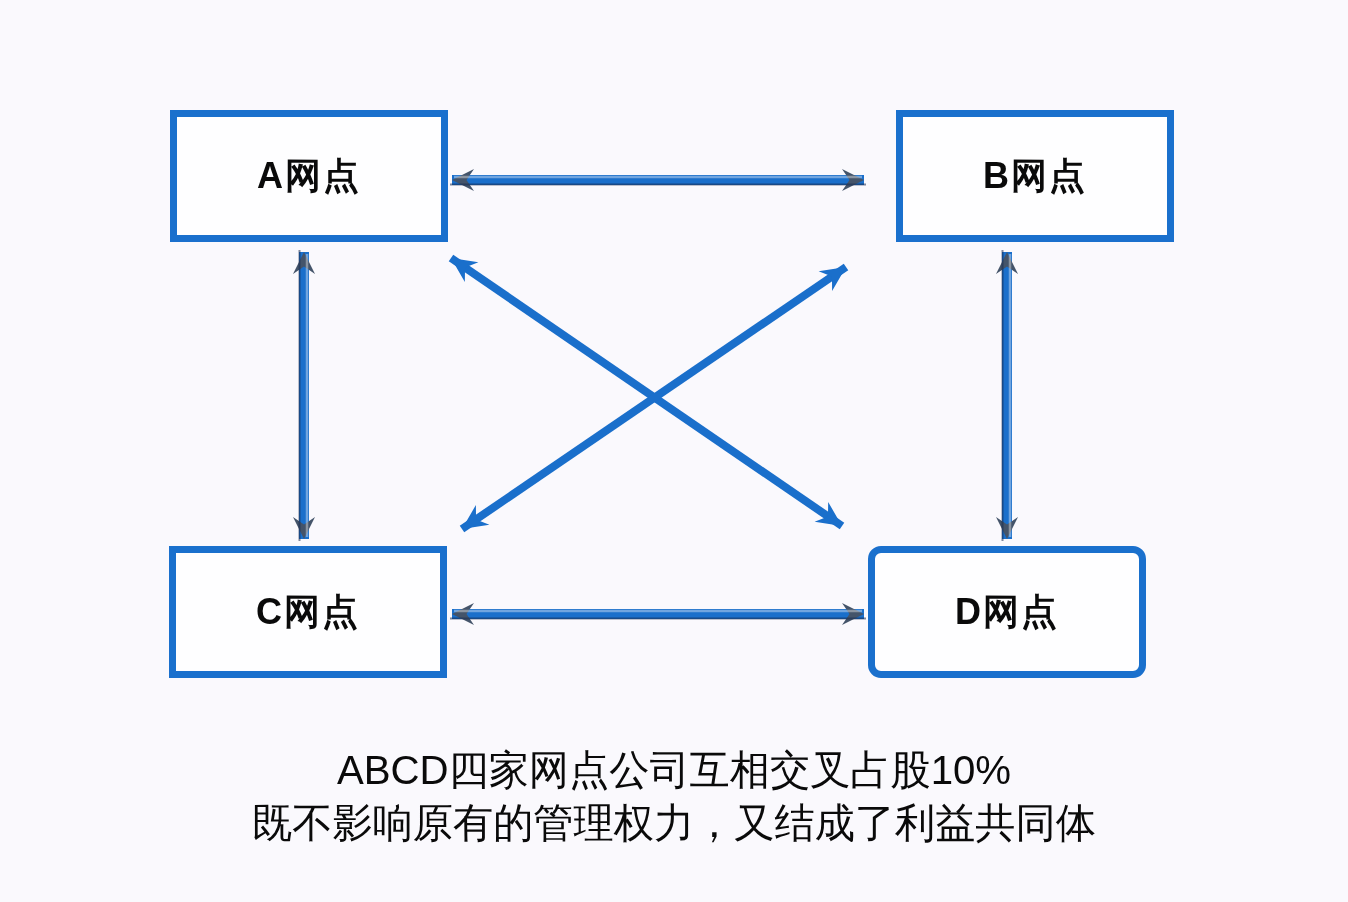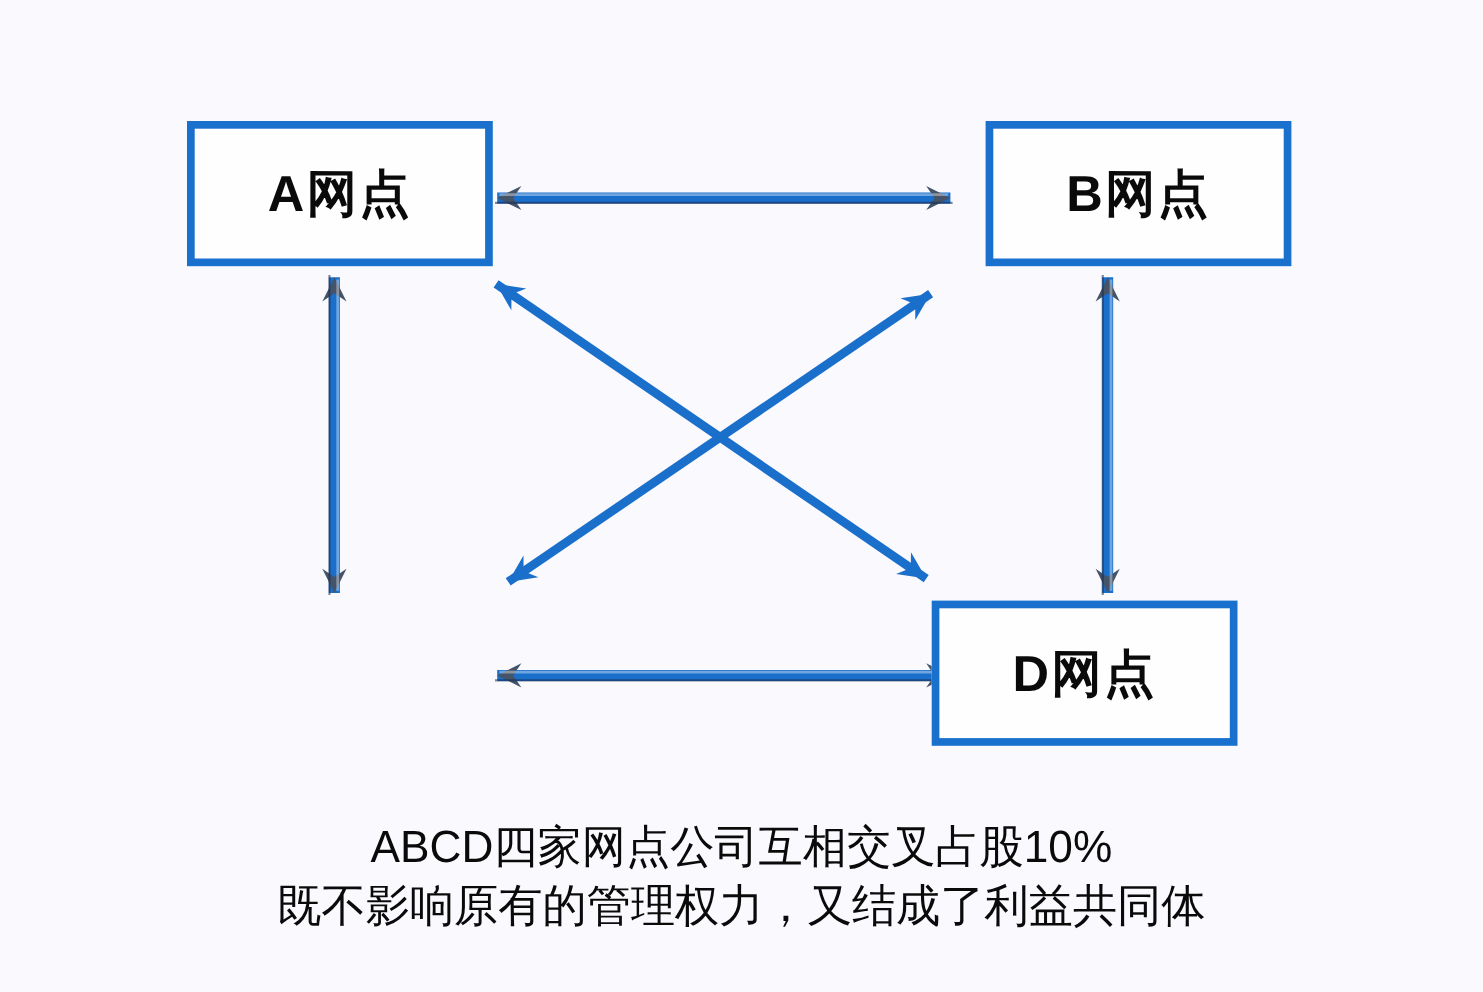--- a/index.html
+++ b/index.html
@@ -21,27 +21,27 @@
   .edge-diag{stroke:var(--arrow-blue);stroke-width:8;fill:none;}
   .m-dark{fill:var(--head-dark);}
   .m-blue{fill:var(--arrow-blue);}
   .node{
     position:absolute;width:278px;height:132px;
     background:var(--node-fill);
     border:7px solid var(--node-border);
     display:flex;align-items:center;justify-content:center;
   }
   .node span{
-    font-size:46px;font-weight:bold;color:var(--text);
+    font-size:36px;font-weight:bold;color:var(--text);
     letter-spacing:2px;line-height:1;
   }
   .node-a{left:170px;top:110px;}
   .node-b{left:896px;top:110px;}
   .node-c{left:169px;top:546px;}
-  .node-d{left:847px;top:546px;}
+  .node-d{left:868px;top:546px;border-radius:13px;}
   .caption{
     position:absolute;left:0;top:744px;width:1348px;
     text-align:center;color:var(--text);
     font-size:41px;line-height:53px;font-weight:400;
     letter-spacing:0px;
     transform:scaleX(0.98);
   }
 </style>
 </head>
 <body>
@@ -96,20 +96,23 @@
       <line class="edge-diag" x1="462" y1="529" x2="846" y2="267" marker-start="url(#headBlueR)" marker-end="url(#headBlue)"></line>
     </g>
   </svg>
 
   <div class="node node-a">
     <span>A网点</span>
   </div>
   <div class="node node-b">
     <span>B网点</span>
   </div>
+  <div class="node node-c">
+    <span>C网点</span>
+  </div>
   <div class="node node-d">
     <span>D网点</span>
   </div>
 
   <div class="caption">
     <div>ABCD四家网点公司互相交叉占股10%</div>
     <div>既不影响原有的管理权力，又结成了利益共同体</div>
   </div>
 
 </div>

